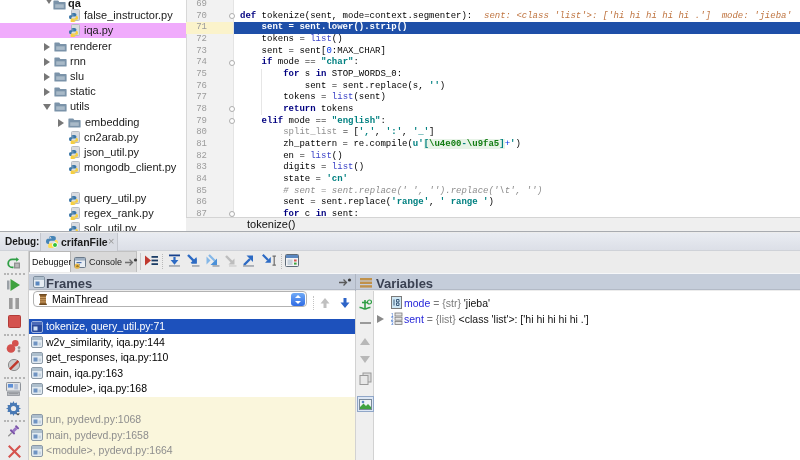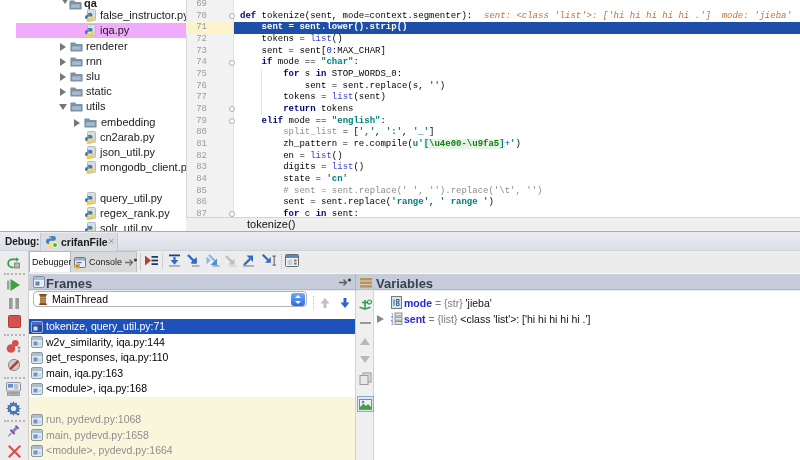--- a/index.html
+++ b/index.html
@@ -1,35 +1,35 @@
 <!DOCTYPE html>
 <html><head><meta charset="utf-8"><style>
 *{margin:0;padding:0;box-sizing:border-box}
 html,body{width:800px;height:460px;overflow:hidden;background:#fff}
 #app{position:relative;width:800px;height:460px;font-family:"Liberation Sans",sans-serif;background:#fff}
 
-#tree{position:absolute;left:16px;top:0;width:186px;height:240px;background:#fff;overflow:hidden}
+#tree{position:absolute;left:0;top:0;width:186px;height:240px;background:#fff;overflow:hidden}
 .trow{position:absolute;height:15px;width:186px;font-size:11px;color:#1a1a1a;white-space:nowrap}
 .trow span.lbl{position:absolute;top:1px}
 .arr-r{position:absolute;width:0;height:0;border-left:6px solid #777;border-top:4px solid transparent;border-bottom:4px solid transparent;top:4px}
 .arr-d{position:absolute;width:0;height:0;border-top:6px solid #777;border-left:4px solid transparent;border-right:4px solid transparent;top:5px}
 .icon{position:absolute;top:1px}
 
 #editor{position:absolute;left:186px;top:0;width:614px;height:218px;background:#fff;overflow:hidden}
 #gutter{position:absolute;left:0;top:-1px;width:21px;text-align:right;font:9px "Liberation Mono",monospace;line-height:11.65px;color:#9c9c9c}
 #gutsep{position:absolute;left:47px;top:0;width:1px;height:218px;background:#e4e4e4}
 #ybar{position:absolute;left:0;top:22.4px;width:47px;height:11.7px;background:#fbf3cb}
 #xbar{position:absolute;left:47px;top:22.4px;width:567px;height:11.7px;background:#1e4fa8}
 #code{position:absolute;left:54px;top:-1px;font:9px "Liberation Mono",monospace;line-height:11.65px;white-space:pre;color:#000}
 #hint{position:absolute;left:298px;top:11.2px;font:italic 9px "Liberation Mono",monospace;color:#bf7440;white-space:pre}
 .k{color:#000080;font-weight:bold}
 .s{color:#008080;font-weight:bold}
 .n{color:#0033e8}
 .b{color:#3c43c8}
-.c{color:#8c8c8c;}
+.c{color:#8c8c8c;font-style:italic}
 .g{color:#909090}
 .e{color:#127d12;font-weight:bold}
 .w{color:#fff;font-weight:bold}
 .fold{position:absolute;width:6px;height:6px;border:1px solid #aeaeae;border-radius:50%;background:#fdfdfd;left:43px}
 #iguide{position:absolute;left:75px;top:69px;width:1px;height:46px;background:#e6e6e6}
 
 #crumb{position:absolute;left:186px;top:217px;width:614px;height:14px;background:#efefef;border-top:1px solid #d4d4d4;font-size:11px;color:#111}
 #crumb span{position:absolute;left:61px;top:0px}
 
 #debug{position:absolute;left:0;top:231px;width:800px;height:229px;background:#ececec;border-top:1px solid #a8abb0}
@@ -49,21 +49,21 @@
 #combobtn{position:absolute;right:1px;top:1px;width:14px;height:13px;border-radius:3px;background:linear-gradient(#6faaf7,#2f6be4)}
 .flist{position:absolute;left:0;width:326px;height:15.5px;font-size:10.5px;white-space:nowrap}
 .flist .txt{position:absolute;left:17px;top:1px}
 #ylw{position:absolute;left:0;top:105.8px;width:326px;height:64.2px;background:#faf6dc}
 #selrow{position:absolute;left:0;top:28.3px;width:326px;height:15.2px;background:#1d51bc}
 
 #vtool{position:absolute;left:355px;top:59px;width:19px;height:170px;background:#efefef;border-left:1px solid #d2d2d2;border-right:1px solid #d2d2d2}
 
 #vars{position:absolute;left:374px;top:59px;width:426px;height:170px;background:#fff}
 .vrow{position:absolute;font-size:10.5px;white-space:nowrap}
-.vname{color:#2626d9;font-weight:bold}
+.vname{color:#2626d9;font-weight:normal}
 .vgray{color:#7a7a7a}
 .vval{color:#111}
 svg{display:block}
 </style></head>
 <body>
 <div id="app">
 
 <svg width="0" height="0" style="position:absolute">
       <defs>
 <g id="pyfile">

